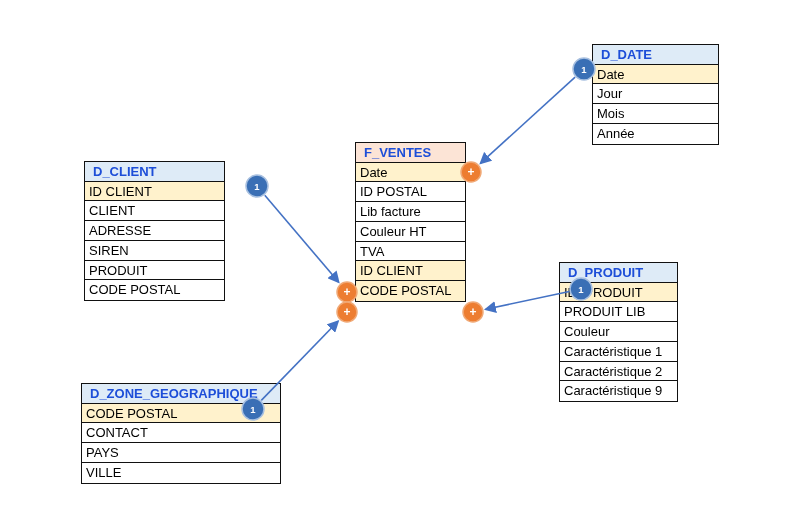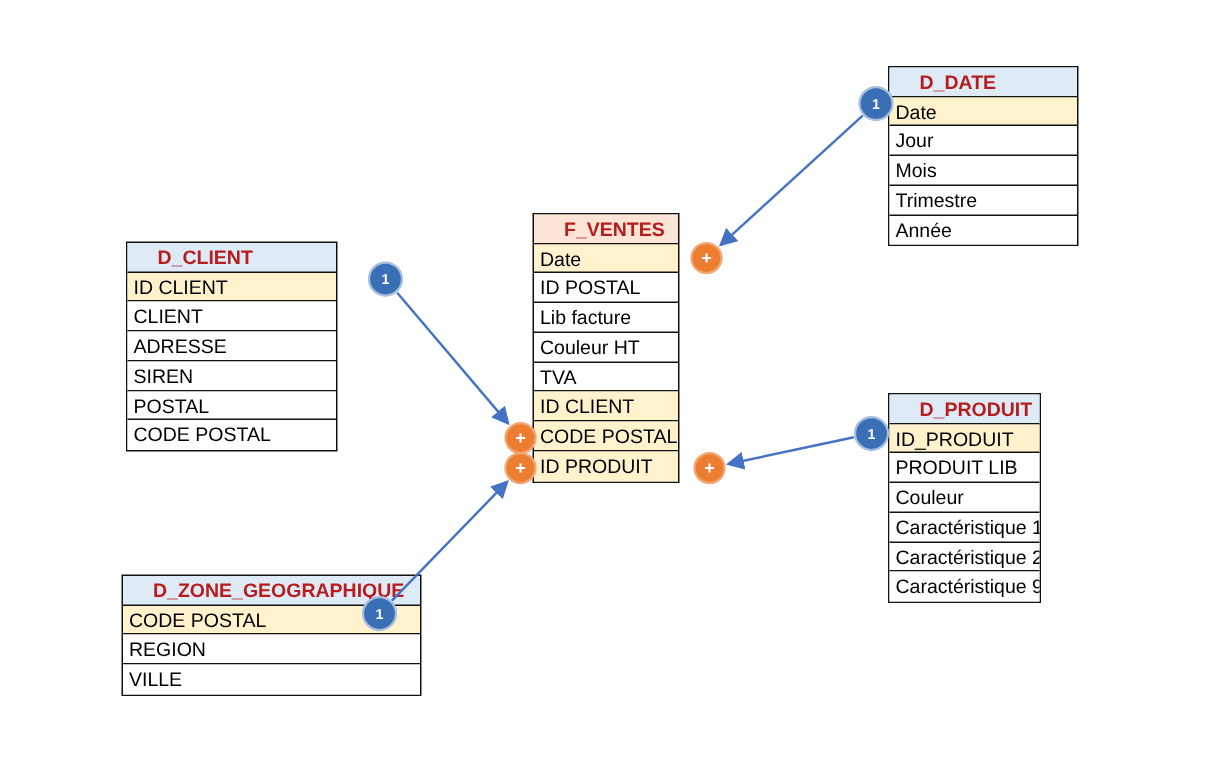--- a/index.html
+++ b/index.html
@@ -19,22 +19,22 @@
   .tbl {
     position: absolute;
     border: 1.5px solid #111111;
     background: #ffffff;
   }
   .tbl .hdr {
     height: 19.5px;
     line-height: 19px;
     font-size: 13px;
     font-weight: bold;
-    color: #b91c1c;
-    padding: 0 20px;
+    color: #1d4ed8;
+    padding: 0 8px;
     border-bottom: 1px solid #111111;
     white-space: nowrap;
     overflow: hidden;
   }
   .tbl .row {
     height: 19.8px;
     line-height: 19.3px;
     font-size: 13px;
     color: #000000;
     padding: 0 4px;
@@ -42,23 +42,23 @@
     background: #ffffff;
     white-space: nowrap;
     overflow: hidden;
   }
   .tbl .row:last-child { border-bottom: none; }
   .dim .hdr  { background: #DEEBF7; }
   .fact .hdr { background: #FCE4D6; }
   .row.key   { background: #FFF2CC; }
 
   #t-client  { left: 84px;  top: 161px; width: 141px; }
-  #t-ventes  { left: 355px; top: 142px; width: 98px; }
+  #t-ventes  { left: 355px; top: 142px; width: 111px; }
   #t-date    { left: 592px; top: 44px;  width: 127px; }
-  #t-produit { left: 592px; top: 262px; width: 102px; }
+  #t-produit { left: 559px; top: 262px; width: 119px; }
   #t-zone    { left: 81px;  top: 383px; width: 200px; }
 
   #overlay {
     position: absolute;
     left: 0; top: 0;
     width: 811px;
     height: 506px;
     pointer-events: none;
     z-index: 10;
   }
@@ -78,59 +78,58 @@
 <body>
 
 <div id="canvas">
 
   <div class="tbl dim" id="t-client">
     <div class="hdr">D_CLIENT</div>
     <div class="row key">ID CLIENT</div>
     <div class="row">CLIENT</div>
     <div class="row">ADRESSE</div>
     <div class="row">SIREN</div>
-    <div class="row">POSTAL</div>
+    <div class="row">PRODUIT</div>
     <div class="row">CODE POSTAL</div>
   </div>
 
   <div class="tbl fact" id="t-ventes">
     <div class="hdr">F_VENTES</div>
     <div class="row key">Date</div>
     <div class="row">ID POSTAL</div>
     <div class="row">Lib facture</div>
     <div class="row">Couleur HT</div>
     <div class="row">TVA</div>
     <div class="row key">ID CLIENT</div>
     <div class="row key">CODE POSTAL</div>
-    <div class="row key">ID PRODUIT</div>
   </div>
 
   <div class="tbl dim" id="t-date">
     <div class="hdr">D_DATE</div>
     <div class="row key">Date</div>
     <div class="row">Jour</div>
     <div class="row">Mois</div>
-    <div class="row">Trimestre</div>
     <div class="row">Année</div>
   </div>
 
   <div class="tbl dim" id="t-produit">
     <div class="hdr">D_PRODUIT</div>
     <div class="row key">ID_PRODUIT</div>
     <div class="row">PRODUIT LIB</div>
     <div class="row">Couleur</div>
     <div class="row">Caractéristique 1</div>
     <div class="row">Caractéristique 2</div>
     <div class="row">Caractéristique 9</div>
   </div>
 
   <div class="tbl dim" id="t-zone">
     <div class="hdr">D_ZONE_GEOGRAPHIQUE</div>
     <div class="row key">CODE POSTAL</div>
-    <div class="row">REGION</div>
+    <div class="row">CONTACT</div>
+    <div class="row">PAYS</div>
     <div class="row">VILLE</div>
   </div>
 
   <svg id="overlay" viewBox="0 0 811 506" xmlns="http://www.w3.org/2000/svg">
     <defs>
       <marker id="arrow" viewBox="0 0 10 10" refX="8.5" refY="5" markerWidth="7.5" markerHeight="7.5" orient="auto">
         <path d="M0,0 L10,5 L0,10 z" fill="#4472C4"></path>
       </marker>
     </defs>
 

